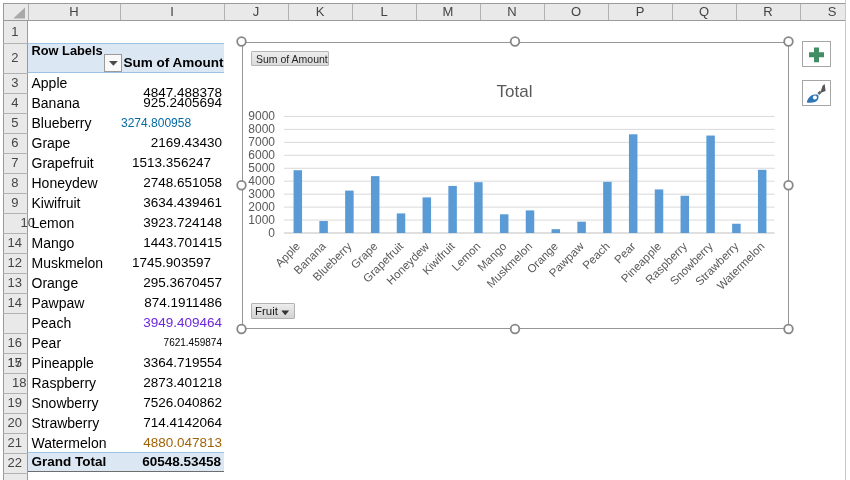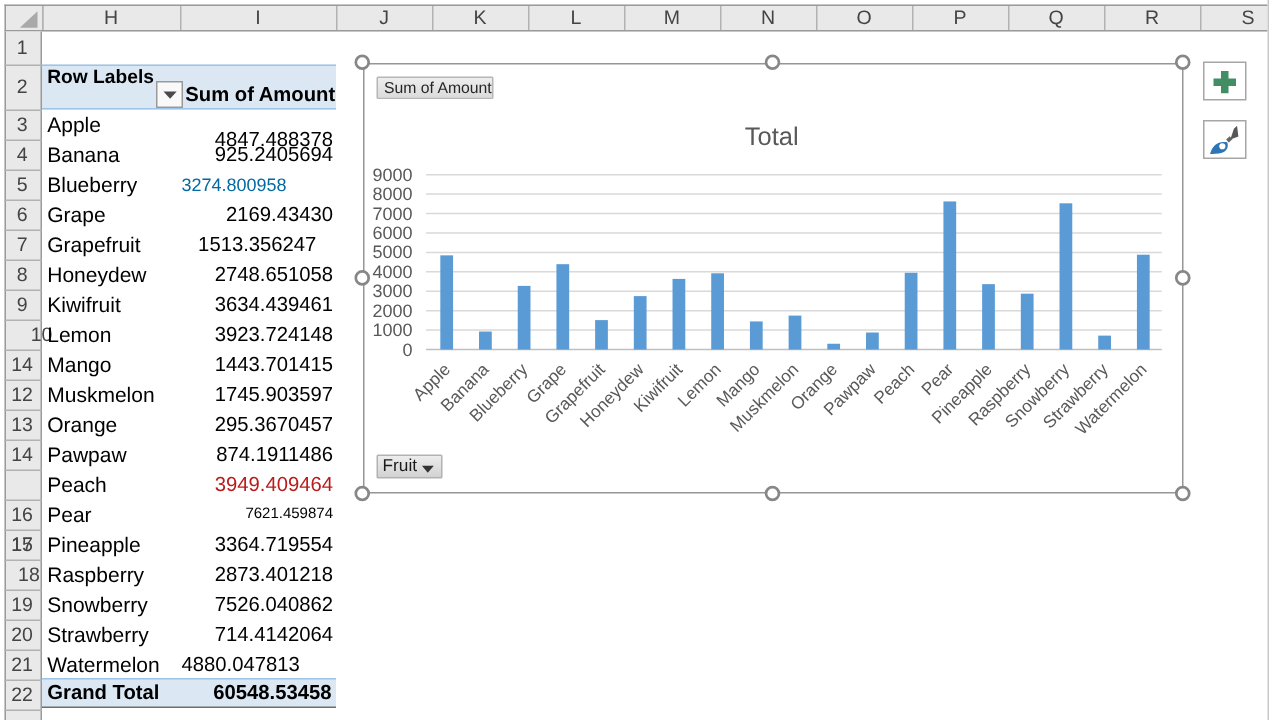--- a/index.html
+++ b/index.html
@@ -104,39 +104,39 @@
 <div class="abs" style="left:121px;top:153px;width:101px;height:20px;line-height:20px;font-size:13.5px;color:#000;text-align:center;">1513.356247</div>
 <div class="abs" style="left:31.5px;top:173px;width:90px;height:20px;line-height:20px;font-size:14px;color:#000;">Honeydew</div>
 <div class="abs" style="left:121px;top:173px;width:101px;height:20px;line-height:20px;font-size:13.5px;color:#000;text-align:right;">2748.651058</div>
 <div class="abs" style="left:31.5px;top:193px;width:90px;height:20px;line-height:20px;font-size:14px;color:#000;">Kiwifruit</div>
 <div class="abs" style="left:121px;top:193px;width:101px;height:20px;line-height:20px;font-size:13.5px;color:#000;text-align:right;">3634.439461</div>
 <div class="abs" style="left:31.5px;top:213px;width:90px;height:20px;line-height:20px;font-size:14px;color:#000;">Lemon</div>
 <div class="abs" style="left:121px;top:213px;width:101px;height:20px;line-height:20px;font-size:13.5px;color:#000;text-align:right;">3923.724148</div>
 <div class="abs" style="left:31.5px;top:233px;width:90px;height:20px;line-height:20px;font-size:14px;color:#000;">Mango</div>
 <div class="abs" style="left:121px;top:233px;width:101px;height:20px;line-height:20px;font-size:13.5px;color:#000;text-align:right;">1443.701415</div>
 <div class="abs" style="left:31.5px;top:253px;width:90px;height:20px;line-height:20px;font-size:14px;color:#000;">Muskmelon</div>
-<div class="abs" style="left:121px;top:253px;width:101px;height:20px;line-height:20px;font-size:13.5px;color:#000;text-align:right;">1745.903597</div>
+<div class="abs" style="left:121px;top:253px;width:101px;height:20px;line-height:20px;font-size:13.5px;color:#000;text-align:center;">1745.903597</div>
 <div class="abs" style="left:31.5px;top:273px;width:90px;height:20px;line-height:20px;font-size:14px;color:#000;">Orange</div>
 <div class="abs" style="left:121px;top:273px;width:101px;height:20px;line-height:20px;font-size:13.5px;color:#000;text-align:right;">295.3670457</div>
 <div class="abs" style="left:31.5px;top:293px;width:90px;height:20px;line-height:20px;font-size:14px;color:#000;">Pawpaw</div>
 <div class="abs" style="left:121px;top:293px;width:101px;height:20px;line-height:20px;font-size:13.5px;color:#000;text-align:right;">874.1911486</div>
 <div class="abs" style="left:31.5px;top:313px;width:90px;height:20px;line-height:20px;font-size:14px;color:#000;">Peach</div>
-<div class="abs" style="left:121px;top:313px;width:101px;height:20px;line-height:20px;font-size:13.5px;color:#b91c1c;text-align:right;">3949.409464</div>
+<div class="abs" style="left:121px;top:313px;width:101px;height:20px;line-height:20px;font-size:13.5px;color:#6d28d9;text-align:right;">3949.409464</div>
 <div class="abs" style="left:31.5px;top:333px;width:90px;height:20px;line-height:20px;font-size:14px;color:#000;">Pear</div>
 <div class="abs" style="left:121px;top:333px;width:101px;height:20px;line-height:20px;font-size:10px;color:#000;text-align:right;">7621.459874</div>
 <div class="abs" style="left:31.5px;top:353px;width:90px;height:20px;line-height:20px;font-size:14px;color:#000;">Pineapple</div>
 <div class="abs" style="left:121px;top:353px;width:101px;height:20px;line-height:20px;font-size:13.5px;color:#000;text-align:right;">3364.719554</div>
 <div class="abs" style="left:31.5px;top:373px;width:90px;height:20px;line-height:20px;font-size:14px;color:#000;">Raspberry</div>
 <div class="abs" style="left:121px;top:373px;width:101px;height:20px;line-height:20px;font-size:13.5px;color:#000;text-align:right;">2873.401218</div>
 <div class="abs" style="left:31.5px;top:393px;width:90px;height:20px;line-height:20px;font-size:14px;color:#000;">Snowberry</div>
 <div class="abs" style="left:121px;top:393px;width:101px;height:20px;line-height:20px;font-size:13.5px;color:#000;text-align:right;">7526.040862</div>
 <div class="abs" style="left:31.5px;top:413px;width:90px;height:20px;line-height:20px;font-size:14px;color:#000;">Strawberry</div>
 <div class="abs" style="left:121px;top:413px;width:101px;height:20px;line-height:20px;font-size:13.5px;color:#000;text-align:right;">714.4142064</div>
 <div class="abs" style="left:31.5px;top:433px;width:90px;height:20px;line-height:20px;font-size:14px;color:#000;">Watermelon</div>
-<div class="abs" style="left:121px;top:433px;width:101px;height:20px;line-height:20px;font-size:13.5px;color:#000000;">4880.047813</div>
+<div class="abs" style="left:121px;top:433px;width:101px;height:20px;line-height:20px;font-size:13.5px;color:#a16207;text-align:right;">4880.047813</div>
 <div class="abs" style="left:28px;top:452px;width:196px;height:20px;background:#dbe7f3;border-top:1px solid #9dc3e6;border-bottom:1px solid #6e6e6e;box-sizing:border-box;"></div>
 <div class="abs" style="left:31.5px;top:452px;width:120px;height:19px;line-height:19px;font-weight:bold;font-size:13.5px;color:#000;">Grand Total</div>
 <div class="abs" style="left:121px;top:452px;width:100px;height:19px;line-height:19px;font-weight:bold;font-size:13.5px;color:#000;text-align:right;">60548.53458</div>
 <div class="abs" style="left:845px;top:0;width:1px;height:480px;background:#c8c8c8;"></div>
 <div class="abs" style="left:241.5px;top:41.5px;width:547.0px;height:287.5px;background:#fff;border:1px solid #969696;box-sizing:border-box;"></div>
 <svg class="abs" style="left:241.5px;top:41.5px;" width="547.0" height="287.5" viewBox="0 0 547.0 287.5">
     <line x1="42.0" y1="178.05" x2="532.5" y2="178.05" stroke="#d9d9d9" stroke-width="1"></line>
     <line x1="42.0" y1="165.10" x2="532.5" y2="165.10" stroke="#d9d9d9" stroke-width="1"></line>
     <line x1="42.0" y1="152.15" x2="532.5" y2="152.15" stroke="#d9d9d9" stroke-width="1"></line>
     <line x1="42.0" y1="139.20" x2="532.5" y2="139.20" stroke="#d9d9d9" stroke-width="1"></line>

